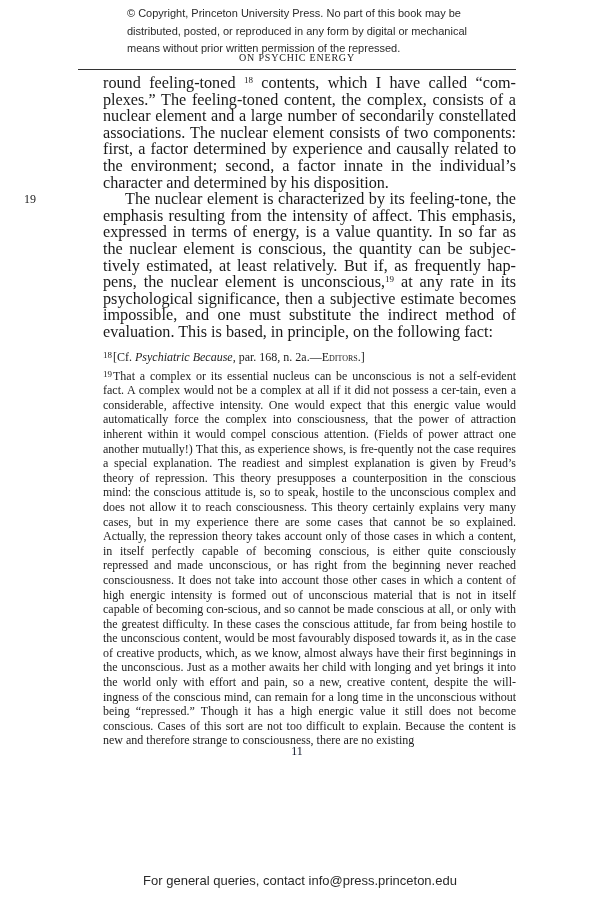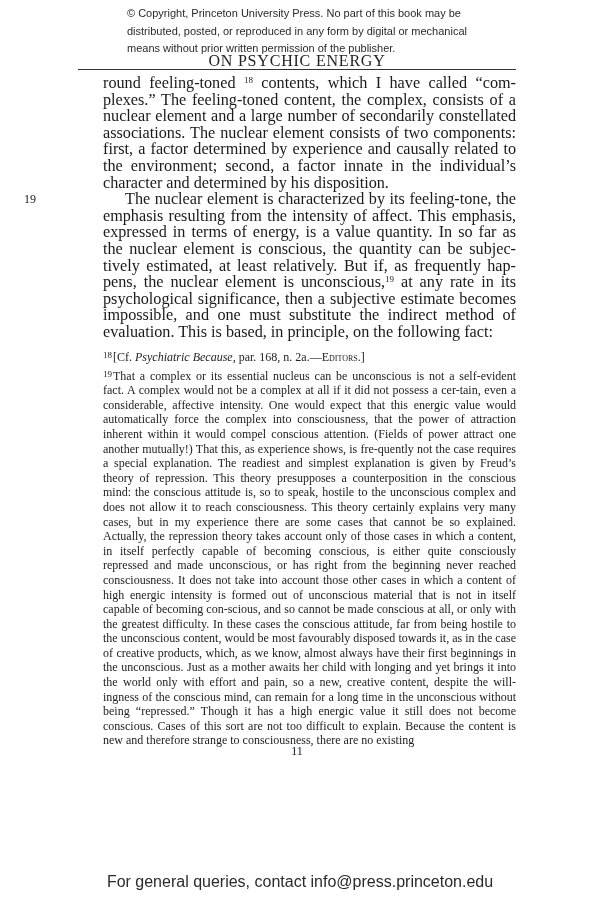--- a/index.html
+++ b/index.html
@@ -24,21 +24,21 @@
       line-height: 17.5px;
       color: #2a2a2a;
     }
     .running-head {
       position: absolute;
       left: 78px;
       width: 438px;
       top: 52px;
       text-align: center;
       font-family: "Liberation Serif", serif;
-      font-size: 16px;
+      font-size: 10px;
       letter-spacing: 0.8px;
       color: #222;
     }
     .rule {
       position: absolute;
       left: 78px;
       top: 69px;
       width: 438px;
       height: 0;
       border-top: 1.2px solid #333;
@@ -112,31 +112,31 @@
       font-size: 12px;
       color: #0f172a;
     }
     .contact {
       position: absolute;
       left: 0;
       width: 600px;
       top: 873px;
       text-align: center;
       font-family: "Liberation Sans", sans-serif;
-      font-size: 16px;
+      font-size: 13px;
       color: #2a2a2a;
     }
   </style>
 </head>
 <body>
 
 <div class="copyright">
   <div>© Copyright, Princeton University Press. No part of this book may be</div>
   <div>distributed, posted, or reproduced in any form by digital or mechanical</div>
-  <div>means without prior written permission of the publisher.</div>
+  <div>means without prior written permission of the repressed.</div>
 </div>
 
 <div class="running-head">ON PSYCHIC ENERGY</div>
 <div class="rule"></div>
 
 <div class="body-text">
   <p><span>round feeling-toned</span>&nbsp;<sup>18</sup><span> contents, which I have called “com-plexes.” The feeling-toned content, the complex, consists of a nuclear element and a large number of secondarily constellated associations. The nuclear element consists of two components: first, a factor determined by experience and causally related to the environment; second, a factor innate in the individual’s character and determined by his disposition.</span></p>
   <p class="para-2"><span class="para-num">19</span><span>The nuclear element is characterized by its feeling-tone, the emphasis resulting from the intensity of affect. This emphasis, expressed in terms of energy, is a value quantity. In so far as the nuclear element is conscious, the quantity can be subjec-tively estimated, at least relatively. But if, as frequently hap-pens, the nuclear element is unconscious,</span><sup>19</sup><span> at any rate in its psychological significance, then a subjective estimate becomes impossible, and one must substitute the indirect method of evaluation. This is based, in principle, on the following fact:</span></p>
 </div>
 

